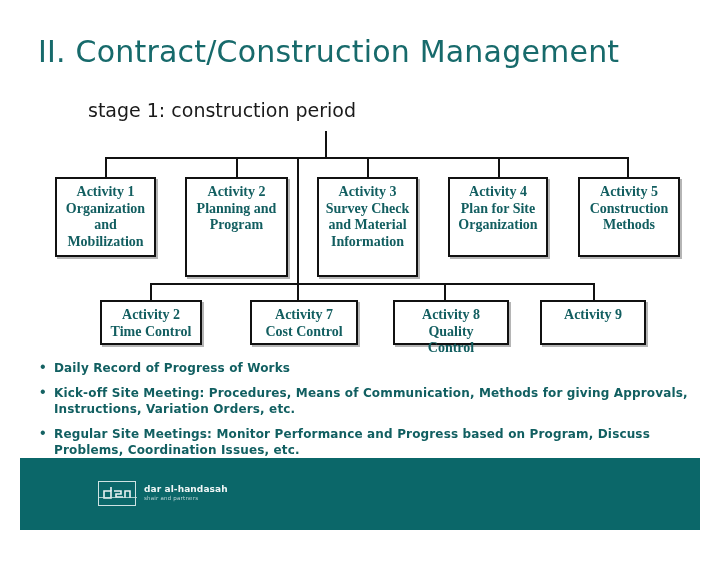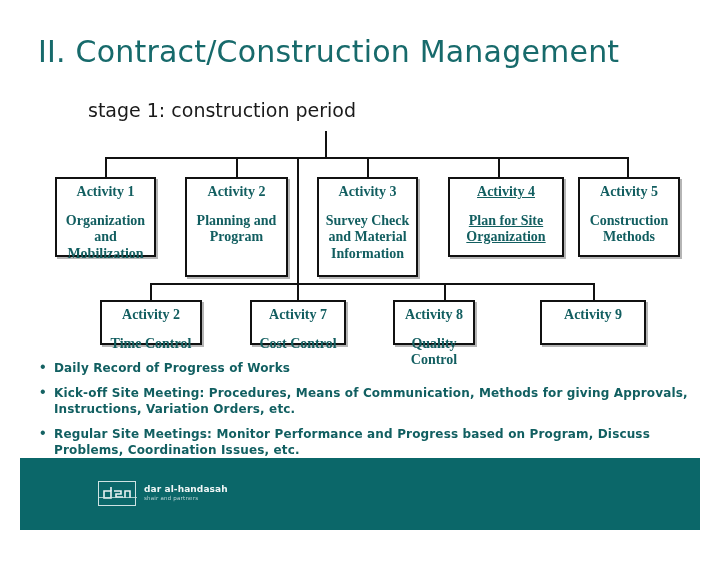--- a/index.html
+++ b/index.html
@@ -63,21 +63,21 @@
     align-items: center;
     padding-top: 5px;
     font-family: "Liberation Serif", "DejaVu Serif", serif;
     font-weight: bold;
     color: #125e60;
     font-size: 14px;
     line-height: 1.18;
     text-align: center;
   }
   .act-box .act-id { display: block; }
-  .act-box .act-name { display: block; white-space: pre-line; margin-top: 12px; }
+  .act-box .act-name { display: block; white-space: pre-line; }
 
   
   #bullets {
     position: absolute;
     left: 40px;
     top: 360px;
     width: 660px;
   }
   .bullet-row {
     display: flex;
@@ -188,43 +188,43 @@
 Program</span>
   </div>
 
   <div class="act-box" style="left:317px; top:177px; width:101px; height:100px;">
     <span class="act-id">Activity 3</span>
     <span class="act-name">Survey Check
 and Material
 Information</span>
   </div>
 
-  <div class="act-box" style="left:448px; top:177px; width:116px; height:80px;text-decoration:underline;">
+  <div class="act-box" style="left:448px; top:177px; width:100px; height:80px;">
     <span class="act-id">Activity 4</span>
     <span class="act-name">Plan for Site
 Organization</span>
   </div>
 
   <div class="act-box" style="left:578px; top:177px; width:102px; height:80px;">
     <span class="act-id">Activity 5</span>
     <span class="act-name">Construction
 Methods</span>
   </div>
 
   <div class="act-box" style="left:100px; top:300px; width:102px; height:45px;">
     <span class="act-id">Activity 2</span>
     <span class="act-name">Time Control</span>
   </div>
 
-  <div class="act-box" style="left:250px; top:300px; width:96px; height:45px;">
+  <div class="act-box" style="left:250px; top:300px; width:108px; height:45px;">
     <span class="act-id">Activity 7</span>
     <span class="act-name">Cost Control</span>
   </div>
 
-  <div class="act-box" style="left:393px; top:300px; width:82px; height:45px;">
+  <div class="act-box" style="left:393px; top:300px; width:116px; height:45px;">
     <span class="act-id">Activity 8</span>
     <span class="act-name">Quality
 Control</span>
   </div>
 
   <div class="act-box" style="left:540px; top:300px; width:106px; height:45px;">
     <span class="act-id">Activity 9</span>
   </div>
 
   <div id="bullets">

